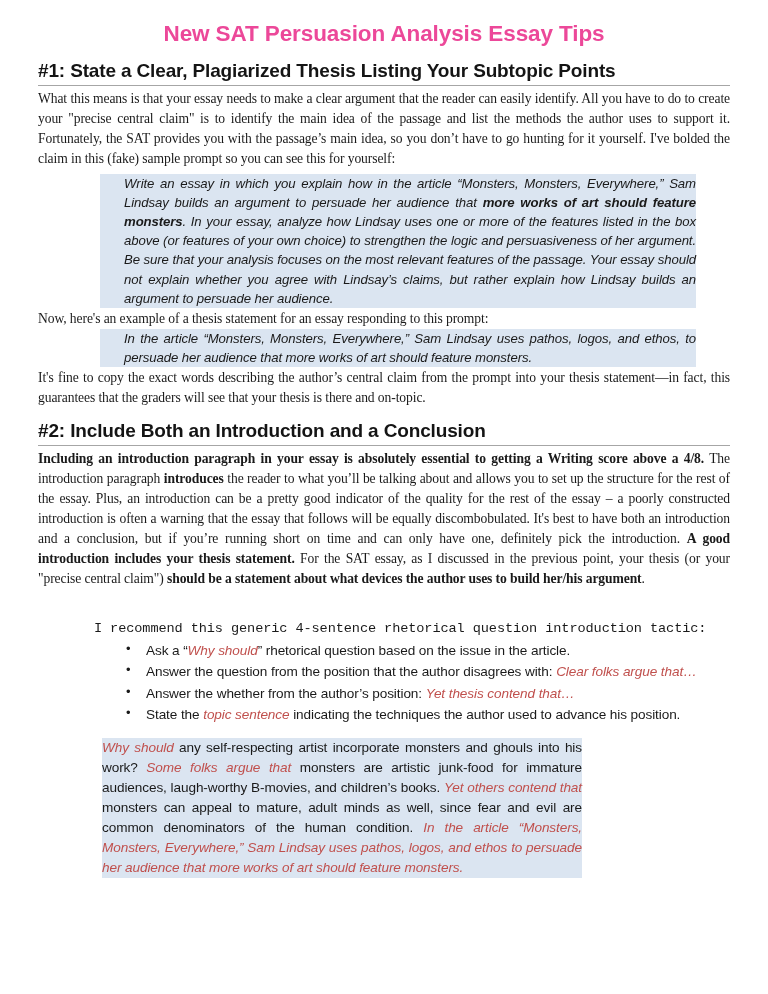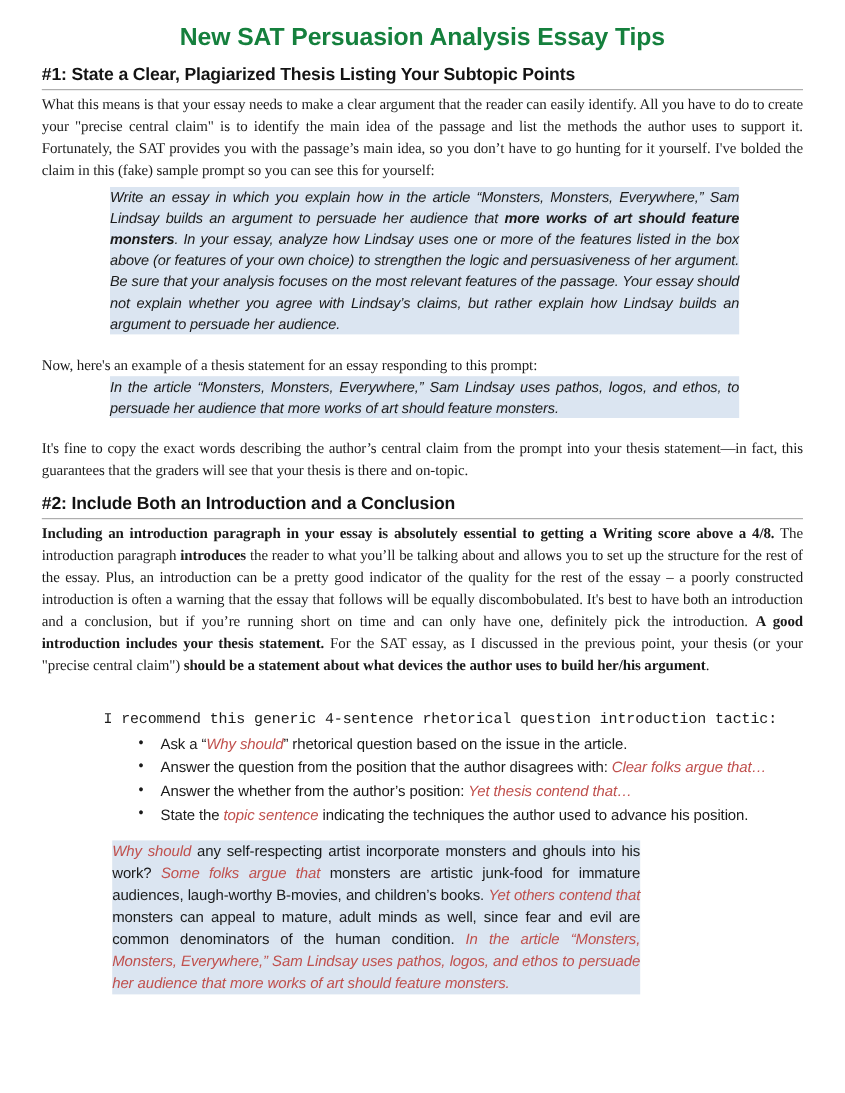--- a/index.html
+++ b/index.html
@@ -22,55 +22,56 @@
     box-sizing: border-box;
     padding: 10px 38px 0 38px;
   }
 
   .doc-title {
     text-align: center;
     font-size: 22.5px;
     font-weight: bold;
     letter-spacing: -0.1px;
     margin: 11px 0 13px 0;
-    color: #15803d;
+    color: #ec4899;
   }
 
   .section-heading {
-    font-size: 16px;
+    font-size: 19px;
     font-weight: bold;
     color: #141414;
     padding-bottom: 3px;
     border-bottom: 1.2px solid #a6a6a6;
     margin: 0 0 3px 0;
     letter-spacing: -0.15px;
   }
 
   p.body {
     font-size: 13.6px;
     line-height: 1.465;
     text-align: justify;
     margin: 0;
     color: #1a1a1a;
     letter-spacing: -0.1px;
     font-family: Liberation Serif, serif;
   }
 
-  p.body.spaced { margin-top: 18px; }
+  p.body.spaced { margin-top: 1px; }
 
   .quote {
     margin: 0 0 0 62px;
     width: 572px;
     font-size: 13.2px;
     line-height: 1.455;
     font-style: italic;
     text-align: justify;
     background: #dbe5f1;
     letter-spacing: -0.1px;
     box-decoration-break: clone;
+    padding-left: 24px;
   }
   .quote b { font-style: italic; font-weight: bold; }
 
   .quote.short {
     width: 572px;
   }
 
   .gap-sm { height: 5px; }
   .gap-md { height: 12px; }
   .gap-lg { height: 30px; }

